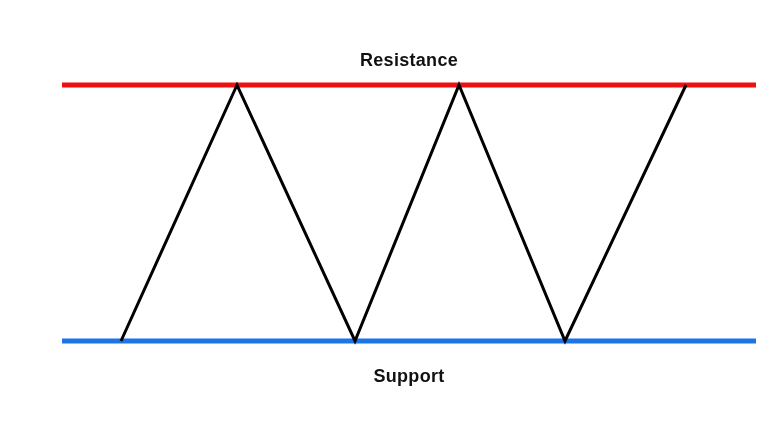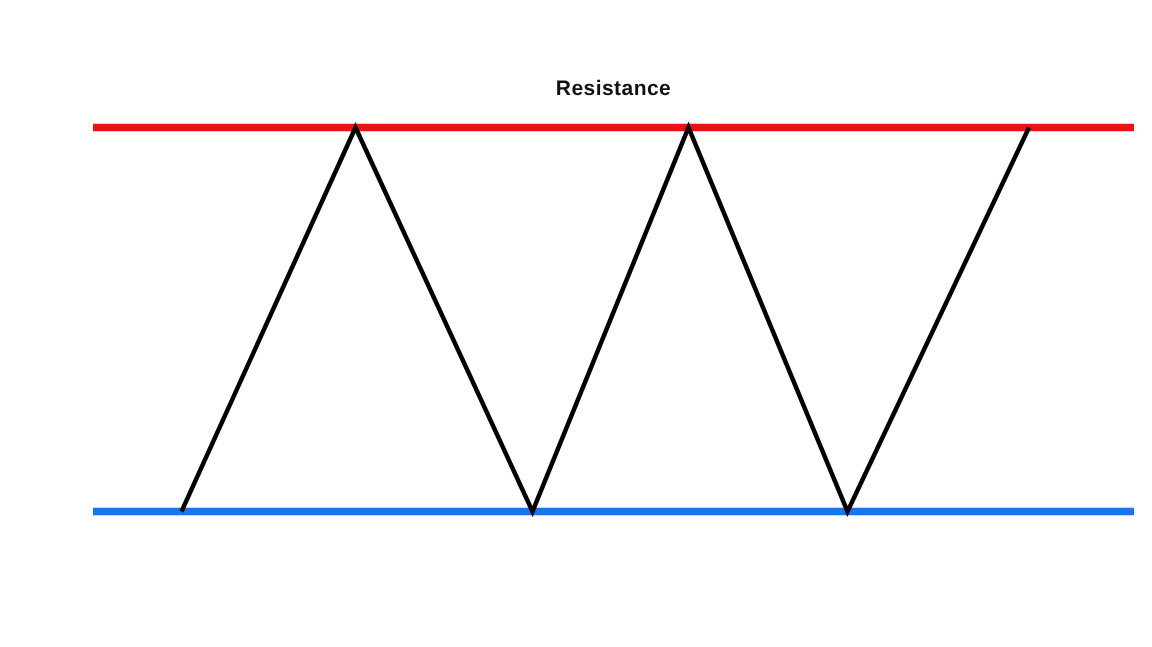--- a/index.html
+++ b/index.html
@@ -14,21 +14,21 @@
     background: #ffffff;
     overflow: hidden;
     font-family: "Liberation Sans", sans-serif;
   }
   .lvl-label {
     position: absolute;
     left: 62px;
     width: 694px;
     text-align: center;
     font-weight: bold;
-    font-size: 14px;
+    font-size: 18px;
     color: #111111;
     letter-spacing: 0.3px;
     user-select: none;
   }
   .lvl-label.resistance { top: 50px; }
   .lvl-label.support   { top: 366px; }
   svg.pattern {
     position: absolute;
     left: 0;
     top: 0;
@@ -40,14 +40,15 @@
 <div class="stage" style="background: rgb(255, 255, 255);">
 
   <div class="lvl-label resistance" style="color: rgb(17, 17, 17);">Resistance</div>
 
   <svg class="pattern" width="768" height="431" viewBox="0 0 768 431">
     <line stroke-width="5" stroke-linecap="butt" x1="62" x2="756" y1="85" y2="85" stroke="#ed1212"></line>
     <line stroke-width="5" stroke-linecap="butt" x1="62" x2="756" y1="341" y2="341" stroke="#1b74e8"></line>
     <polyline fill="none" stroke-width="3" stroke-linejoin="miter" points="121,341 237,85 355,341 459,85 565,341 686,85" stroke="#000000"></polyline>
   </svg>
 
+  <div class="lvl-label support" style="color: rgb(17, 17, 17);">Support</div>
 
 </div>
 
 </body></html>

